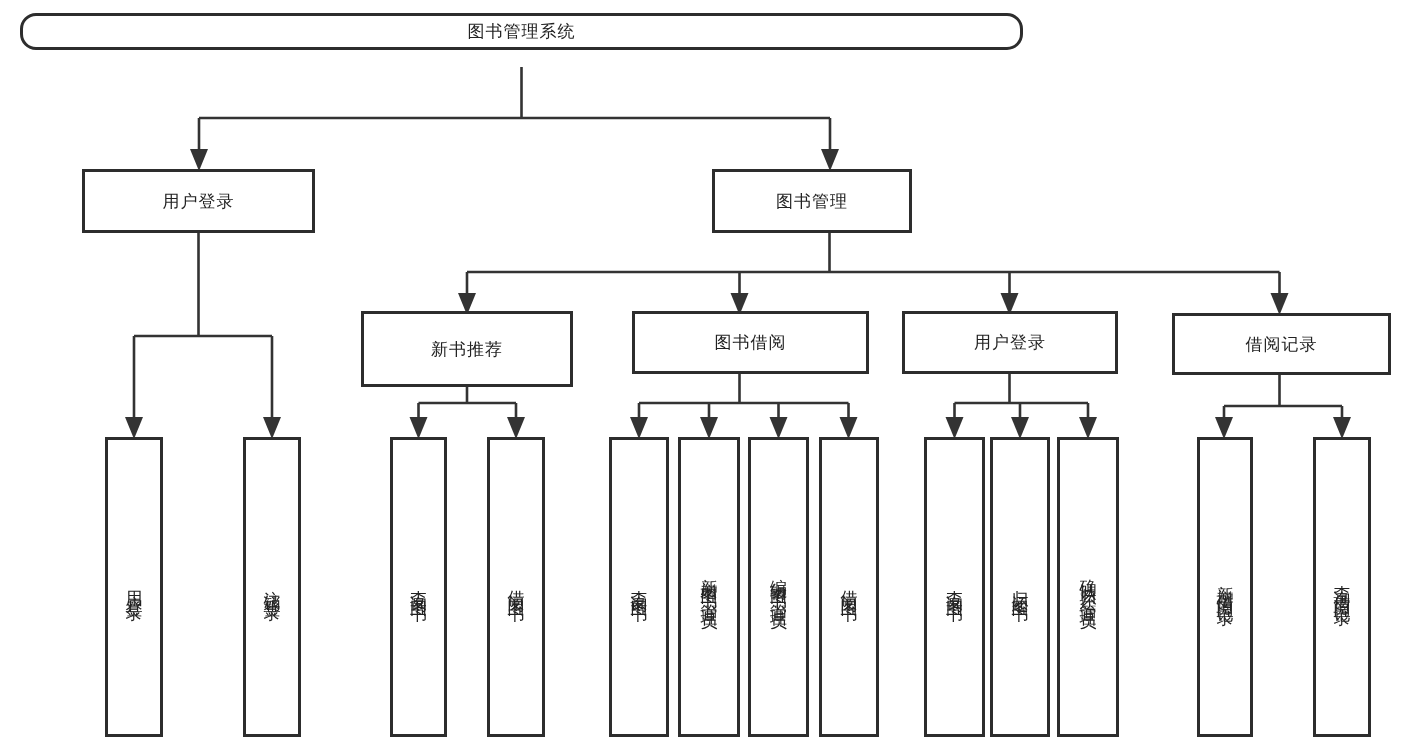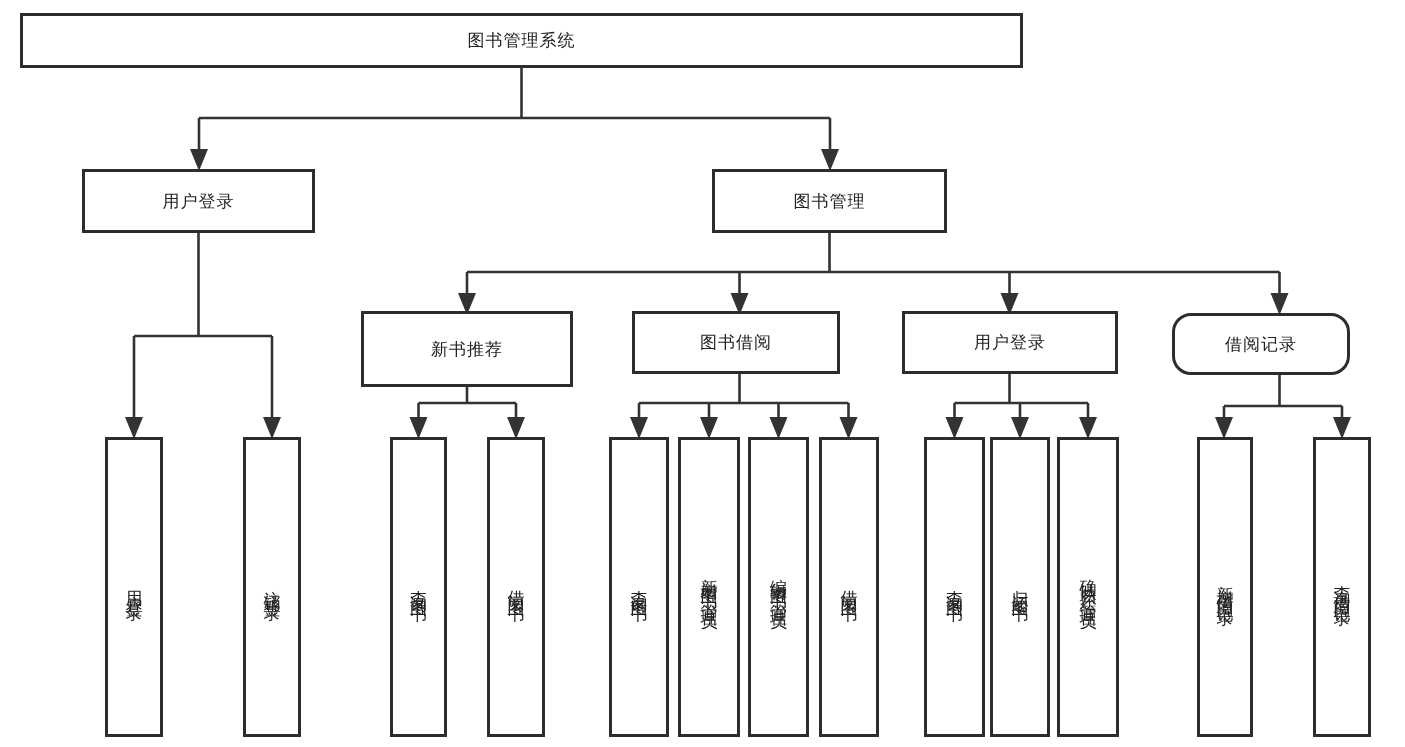--- a/index.html
+++ b/index.html
@@ -109,41 +109,41 @@
       <polygon points="1079,417 1097,417 1088,439"></polygon>
     </g>
 
     <g>
       <path d="M1279.5 375 V406 M1224 406 H1342 M1224 406 V418 M1342 406 V418"></path>
       <polygon points="1215,417 1233,417 1224,439"></polygon>
       <polygon points="1333,417 1351,417 1342,439"></polygon>
     </g>
   </svg>
 
-  <div class="node h" style="left:20px; top:13px; width:1003px; height:55px;">
+  <div class="node h" style="left:20px; top:13px; width:1003px; height:37px;border-radius:16px;">
     <span>图书管理系统</span>
   </div>
 
   <div class="node h" style="left:82px; top:169px; width:233px; height:64px;">
     <span>用户登录</span>
   </div>
-  <div class="node h" style="left:712px; top:169px; width:235px; height:64px;">
+  <div class="node h" style="left:712px; top:169px; width:200px; height:64px;">
     <span>图书管理</span>
   </div>
 
   <div class="node h" style="left:361px; top:311px; width:212px; height:76px;align-items:center;">
     <span>新书推荐</span>
   </div>
-  <div class="node h" style="left:632px; top:311px; width:208px; height:63px;">
+  <div class="node h" style="left:632px; top:311px; width:237px; height:63px;">
     <span>图书借阅</span>
   </div>
   <div class="node h" style="left:902px; top:311px; width:216px; height:63px;">
     <span>用户登录</span>
   </div>
-  <div class="node h" style="left:1172px; top:313px; width:178px; height:62px;border-radius:19px;">
+  <div class="node h" style="left:1172px; top:313px; width:219px; height:62px;">
     <span>借阅记录</span>
   </div>
 
   <div class="node v" style="left:105px; top:437px; width:58px; height:300px;">
     <span>用户登录</span>
   </div>
   <div class="node v" style="left:243px; top:437px; width:58px; height:300px;">
     <span>注销登录</span>
   </div>
 

